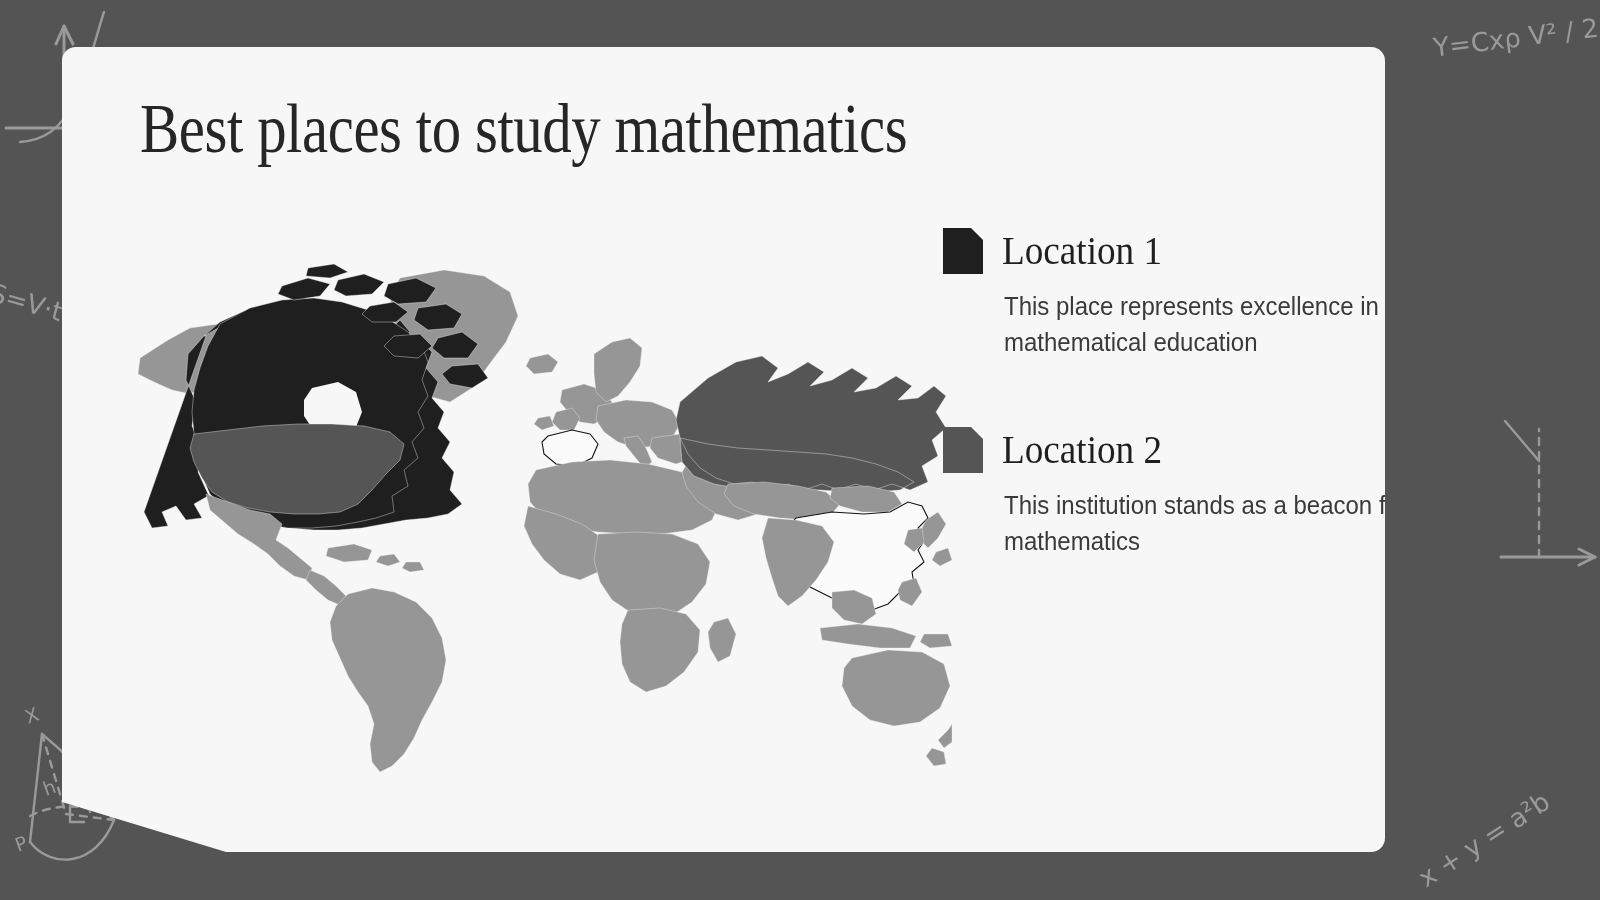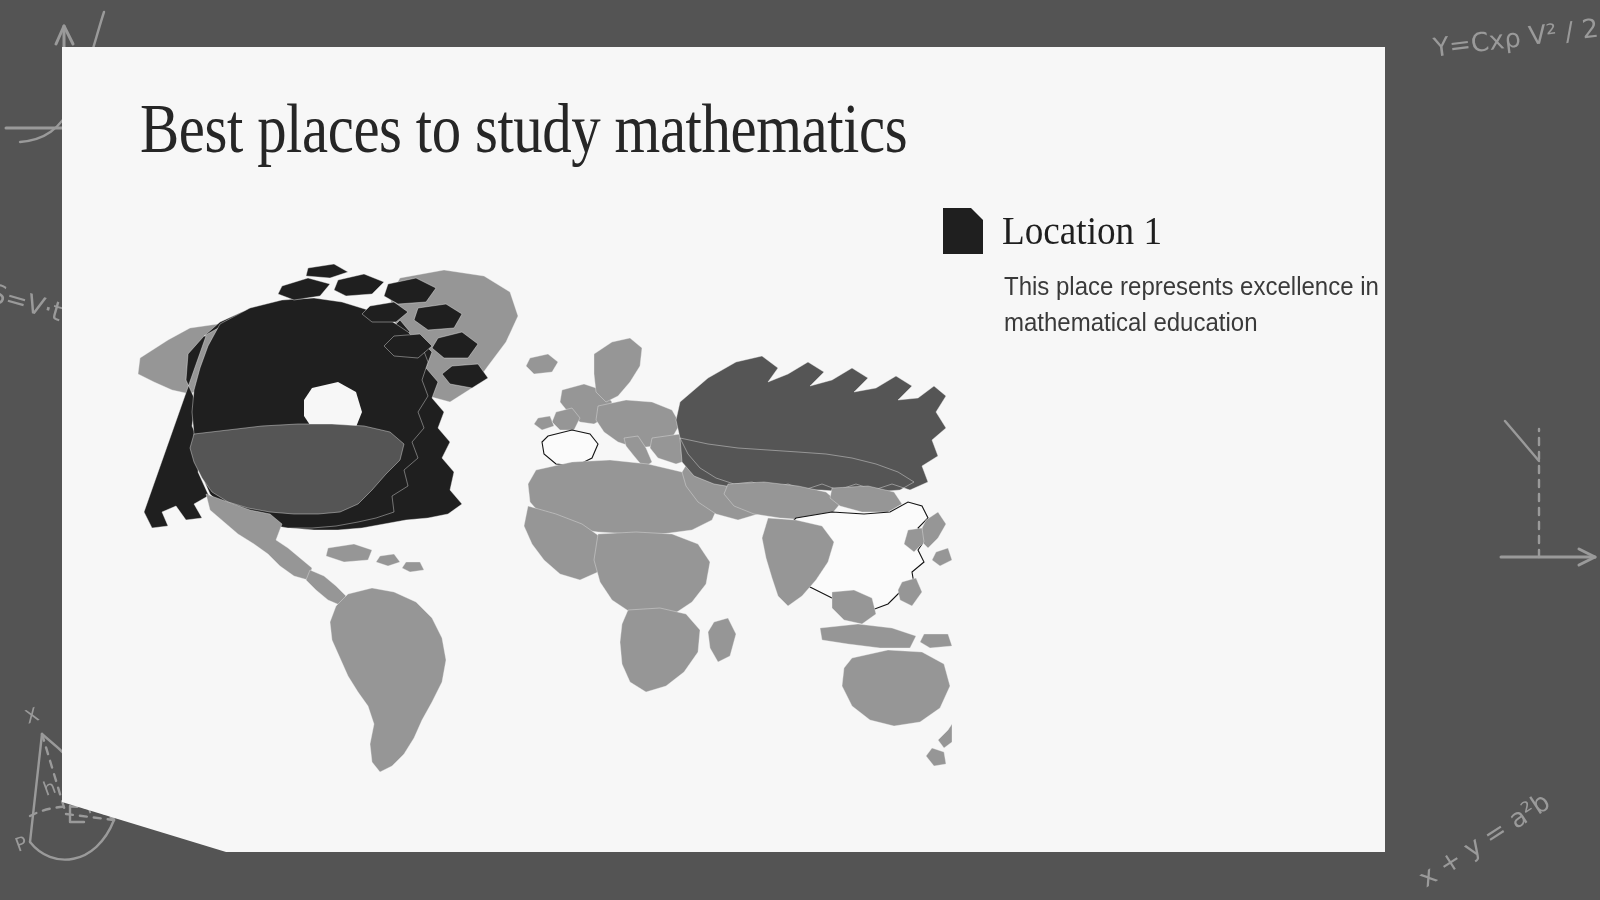--- a/index.html
+++ b/index.html
@@ -19,20 +19,21 @@
   .chalk-text{
     fill:#9a9a9a;font-family:"DejaVu Sans", sans-serif;font-size:26px;
   }
 
   
   #card{
     position:absolute;left:62px;top:47px;width:1323px;height:805px;
     background:#f7f7f7;
     -webkit-clip-path:polygon(0 0, 100% 0, 100% 100%, 12.4% 100%, 0 93.8%);
     clip-path:polygon(0 0, 100% 0, 100% 100%, 12.4% 100%, 0 93.8%);
+    border-radius:14px;
   }
 
   #page-title{
     position:absolute;left:78px;top:42px;
     margin:0;
     font-family:"Liberation Serif", serif;
     font-size:70px;
     font-weight:400;
     letter-spacing:-0.5px;
     color:#262626;
@@ -44,21 +45,21 @@
   
   #map-wrap{position:absolute;left:70px;top:215px;width:820px;height:520px;}
   #map-wrap svg{display:block;width:100%;height:100%;}
   .country{fill:#969696;stroke:#f7f7f7;stroke-width:0.35;}
   .c-loc1{fill:#1f1f1f;stroke:#f7f7f7;stroke-width:0.4;}
   .c-loc2{fill:#555555;stroke:#f7f7f7;stroke-width:0.4;}
   .c-loc3{fill:#fbfbfb;stroke:#131313;stroke-width:1.1;}
 
   
   #legend{position:absolute;left:880px;top:160px;width:520px;}
-  .legend-item{margin-bottom:4px;}
+  .legend-item{margin-bottom:4px;margin-top:20px;}
   .legend-head{display:flex;align-items:center;gap:18px;}
   .marker{width:42px;height:48px;flex:0 0 42px;}
   .legend-title{
     font-family:"Liberation Serif", serif;
     font-size:40px;color:#1f1f1f;line-height:1;
     transform:scaleX(0.93);transform-origin:left center;white-space:nowrap;
   }
   .legend-desc{
     margin:14px 0 0 62px;
     font-family:"Liberation Sans", sans-serif;
@@ -224,19 +225,28 @@
           <svg class="marker" viewBox="0 0 42 48">
             <path d="M1 1 H29 L41 13 V47 H1 Z" fill="#1f1f1f" stroke="none"></path>
           </svg>
           <div class="legend-title">Location 1</div>
         </div>
         <div class="legend-desc">This place represents excellence in mathematical education</div>
       </div>
 
       <div class="sp1"></div>
 
+      <div class="legend-item">
+        <div class="legend-head">
+          <svg class="marker" viewBox="0 0 42 48">
+            <path d="M1 1 H29 L41 13 V47 H1 Z" fill="#555555" stroke="none"></path>
+          </svg>
+          <div class="legend-title">Location 2</div>
+        </div>
+        <div class="legend-desc">This institution stands as a beacon for mathematics</div>
+      </div>
 
       <div class="sp2"></div>
 
 
     </div>
   </div>
 </div>
 
 </body></html>

